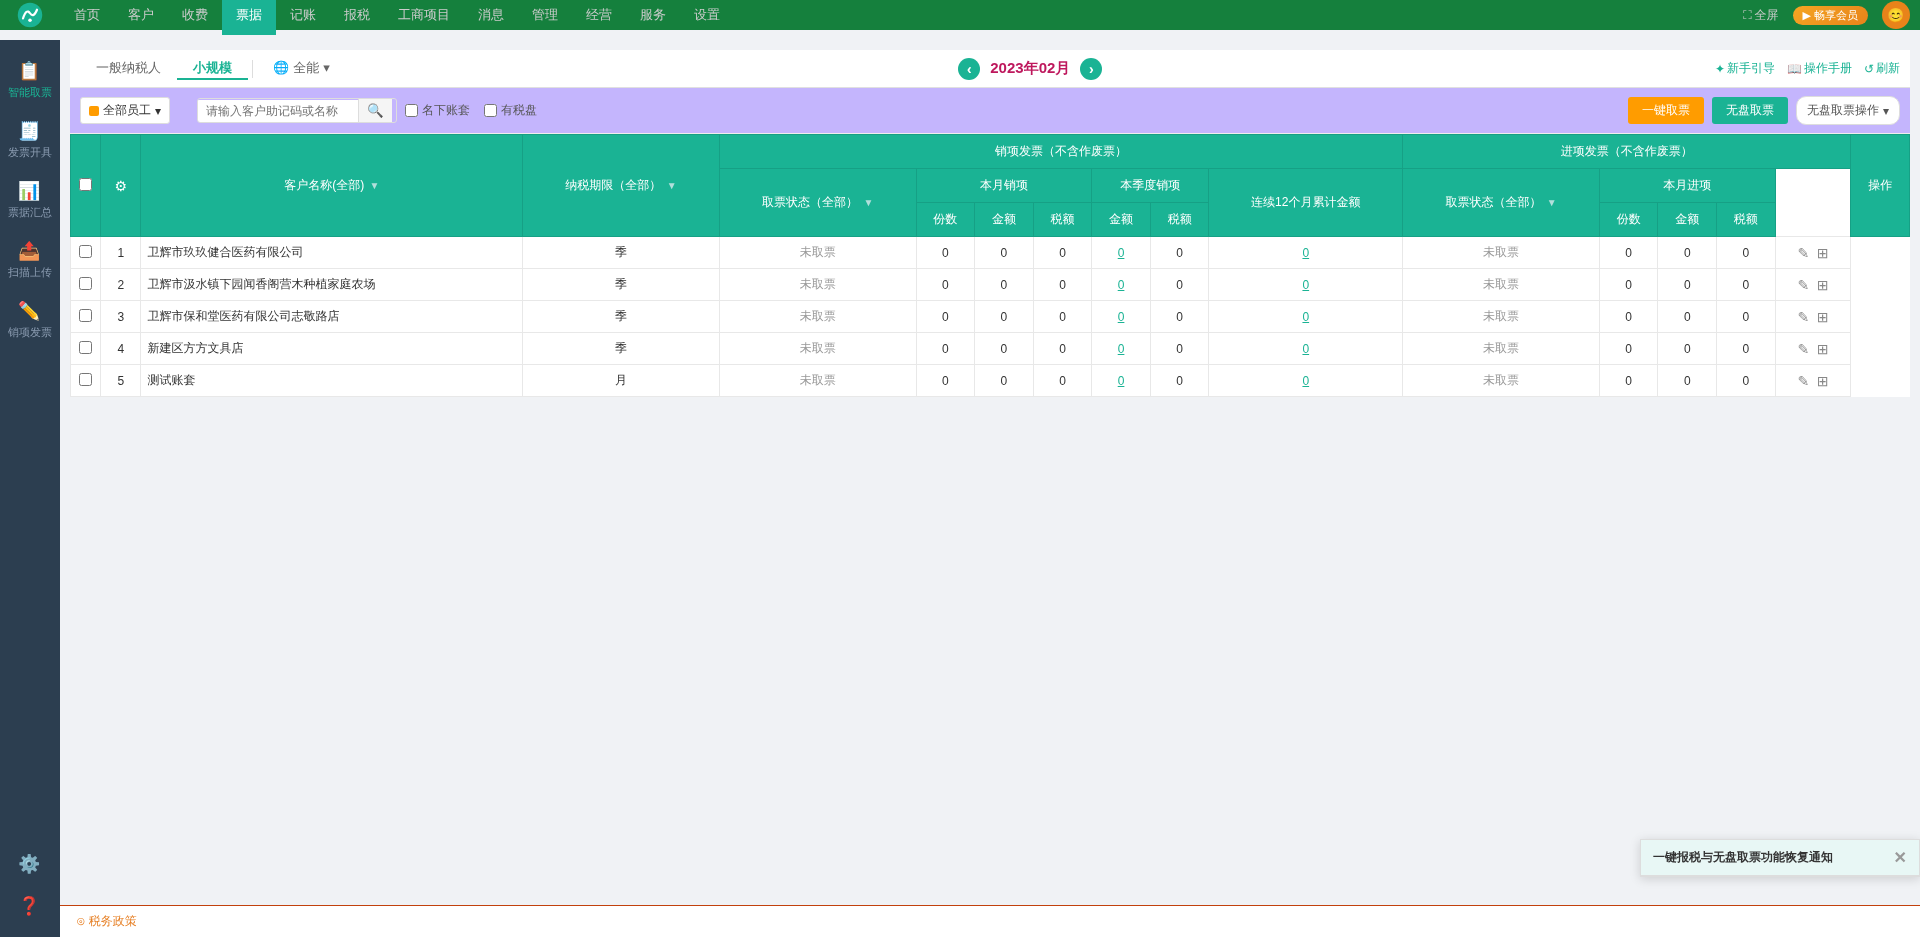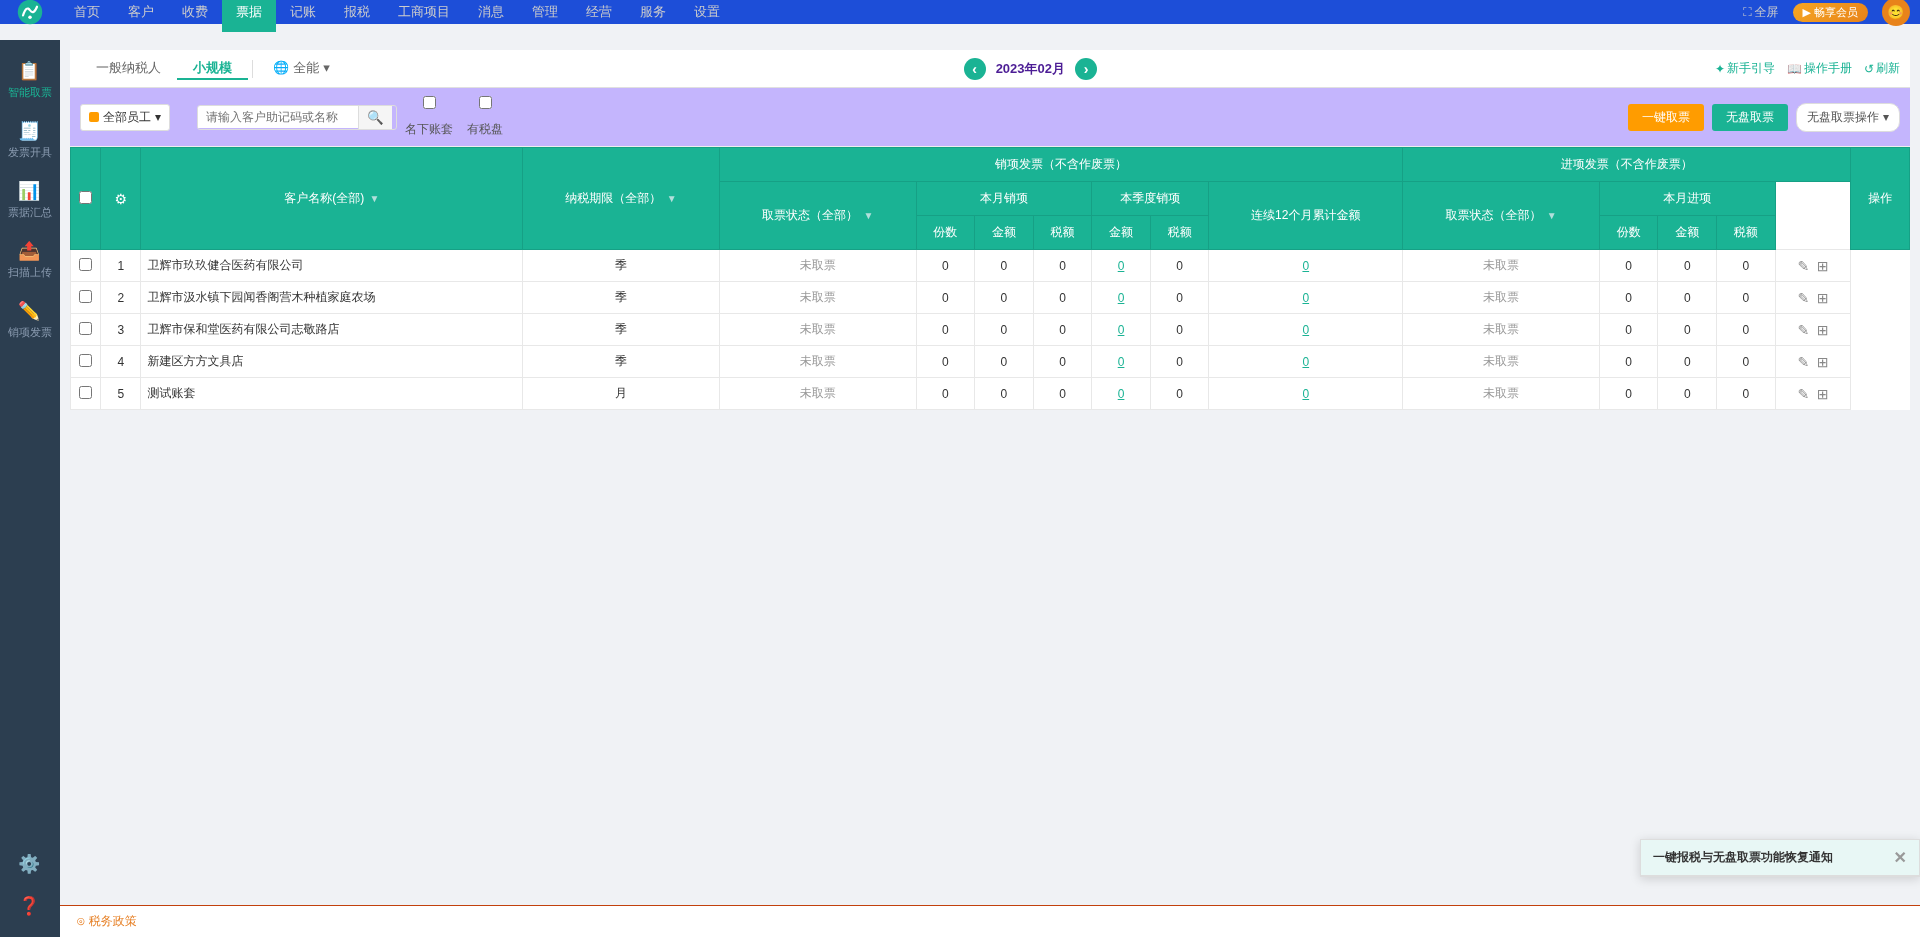--- a/index.html
+++ b/index.html
@@ -1,21 +1,21 @@
 <!DOCTYPE html>
 <html><head>
   <meta charset="utf-8">
   <style>
     * { box-sizing: border-box; margin: 0; padding: 0; }
     body { font-family: 'Microsoft YaHei', Arial, sans-serif; font-size: 12px; background: #f0f2f5; color: #333; overflow: hidden; }
 
     
     .top-nav {
-      display: flex; align-items: center; height: 24px;
-      background: #1d4ed8; color: #fff; padding: 0 10px;
+      display: flex; align-items: center; height: 30px;
+      background: #15803d; color: #fff; padding: 0 10px;
       position: fixed; top: 0; left: 0; right: 0; z-index: 100;
     }
     .top-nav .logo { width: 40px; display: flex; align-items: center; justify-content: center; }
     .top-nav .logo svg { width: 28px; height: 28px; }
     .top-nav .nav-items { display: flex; flex: 1; align-items: center; margin-left: 10px; }
     .top-nav .nav-item {
       padding: 0 14px; height: 40px; display: flex; align-items: center;
       cursor: pointer; font-size: 13px; color: #ccc;
     }
     .top-nav .nav-item.active { background: #1ab394; color: #fff; }
@@ -63,21 +63,21 @@
 
     
     .period-nav {
       flex: 1; display: flex; align-items: center; justify-content: center; gap: 10px;
     }
     .period-btn {
       width: 22px; height: 22px; border-radius: 50%; background: #1ab394;
       color: #fff; display: flex; align-items: center; justify-content: center;
       cursor: pointer; font-size: 14px; font-weight: bold;
     }
-    .period-text { font-size: 13px; font-weight: bold; color: #4c1d95; }
+    .period-text { font-size: 15px; font-weight: bold; color: #be185d; }
     .tabs-right { display: flex; align-items: center; gap: 12px; font-size: 12px; color: #1ab394; }
     .tabs-right span { cursor: pointer; display: flex; align-items: center; gap: 2px; }
 
     
     .toolbar {
       display: flex; align-items: center; background: #c4b5fd; padding: 8px 10px;
       gap: 8px; border-bottom: 1px solid #eee; margin-top: 0;
     }
     .select-box {
       border: 1px solid #ddd; padding: 4px 8px; font-size: 12px; background: #fff;
@@ -88,21 +88,21 @@
       overflow: hidden; flex: 0 0 200px; margin-left: 19px;
     }
     .search-box input {
       border: none; outline: none; padding: 4px 8px; font-size: 12px; width: 160px;
     }
     .search-btn {
       background: #f5f5f5; border: none; padding: 4px 8px; cursor: pointer;
       border-left: 1px solid #ddd;
     }
     .checkbox-group { display: flex; align-items: center; gap: 14px; font-size: 12px; color: #555; }
-    .checkbox-group label { display: flex; align-items: center; gap: 12px; cursor: pointer; flex-direction: column; }
+    .checkbox-group label { display: flex; align-items: center; gap: 4px; cursor: pointer; }
     .toolbar-right { margin-left: auto; display: flex; align-items: center; gap: 8px; }
     .btn-primary {
       background: #ff9c00; color: #fff; border: none; border-radius: 3px;
       padding: 5px 14px; font-size: 12px; cursor: pointer; white-space: nowrap;
     }
     .btn-danger {
       background: #1ab394; color: #fff; border: none; border-radius: 3px;
       padding: 5px 14px; font-size: 12px; cursor: pointer; white-space: nowrap;
     }
     .btn-dropdown {

